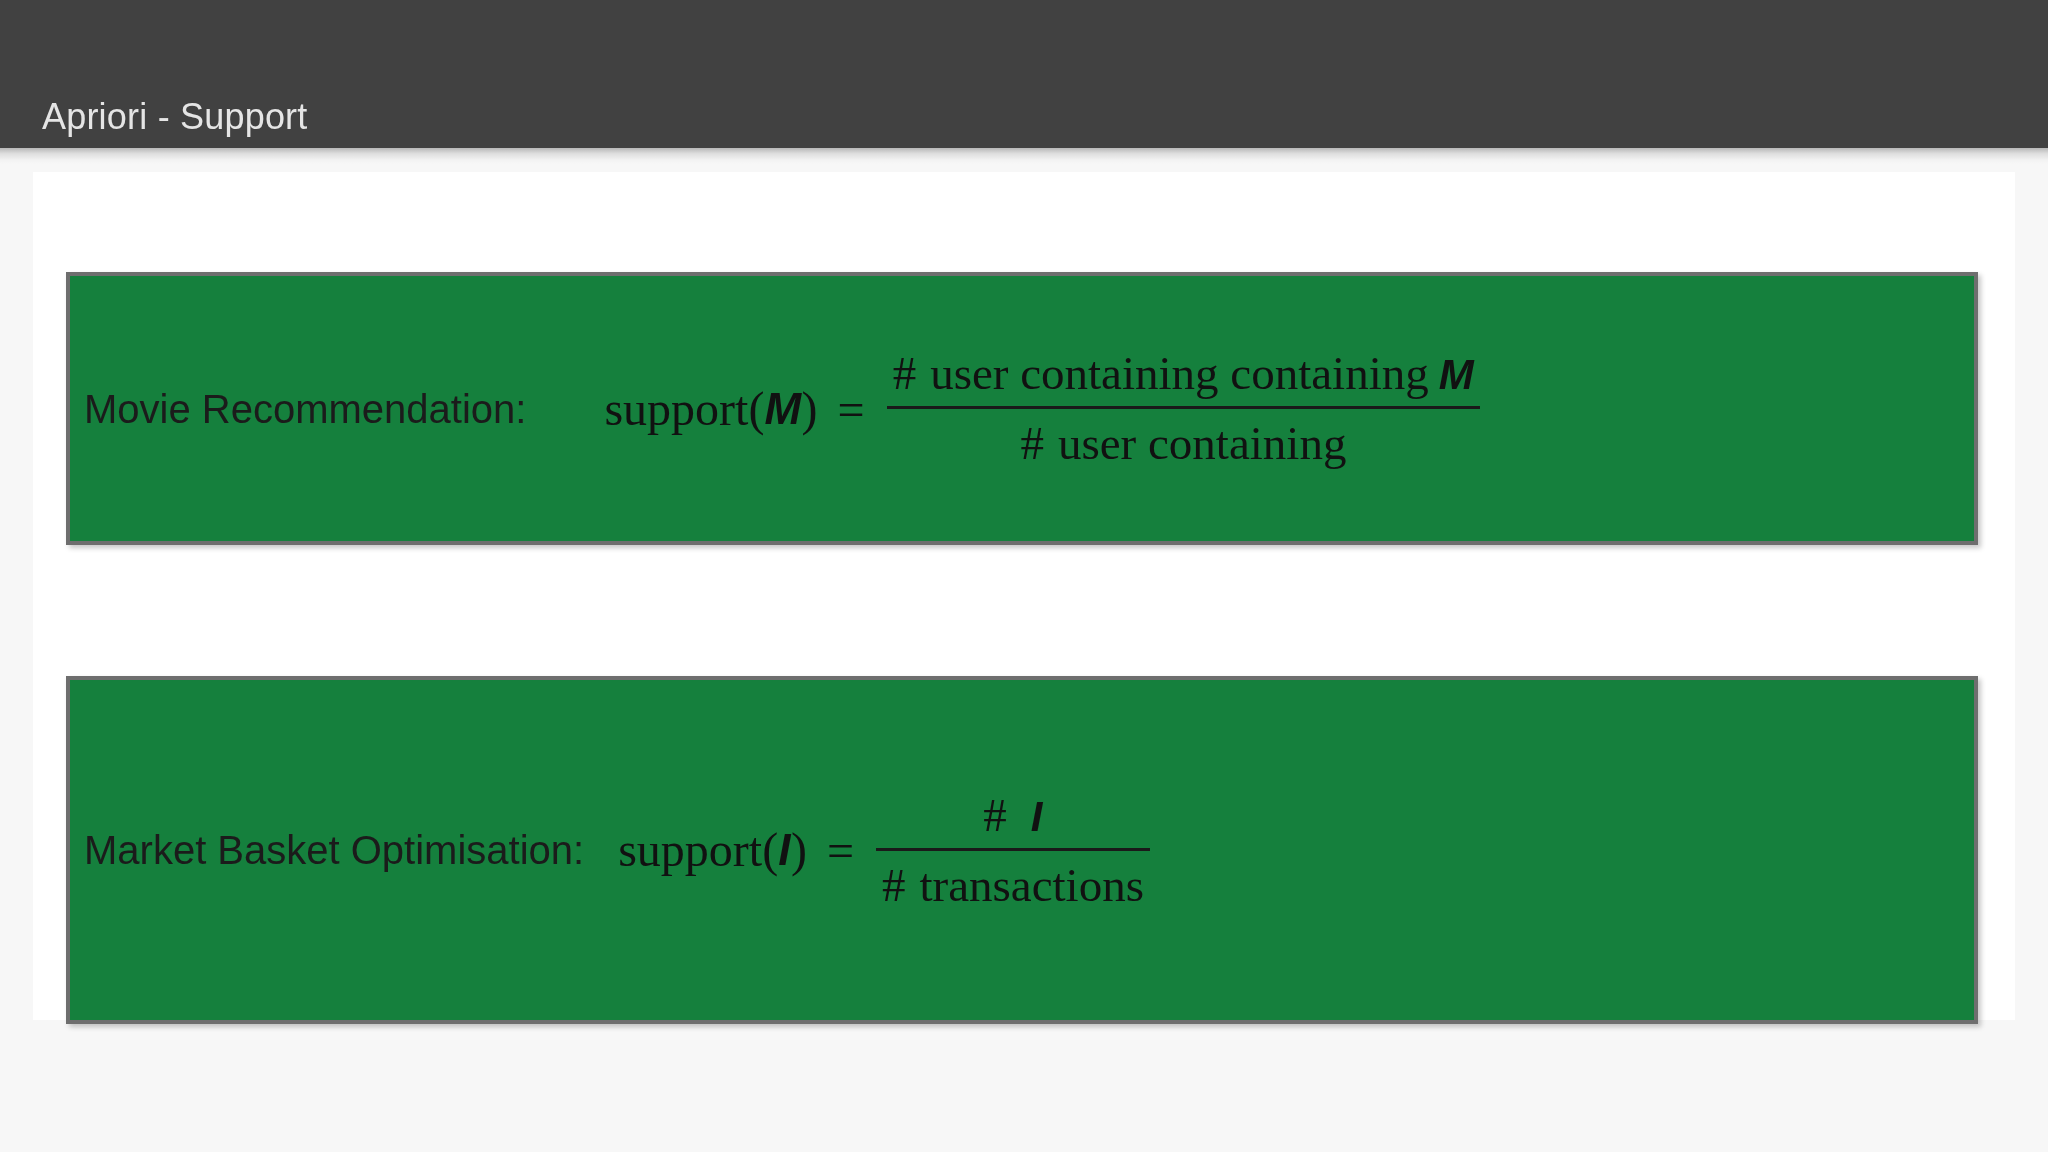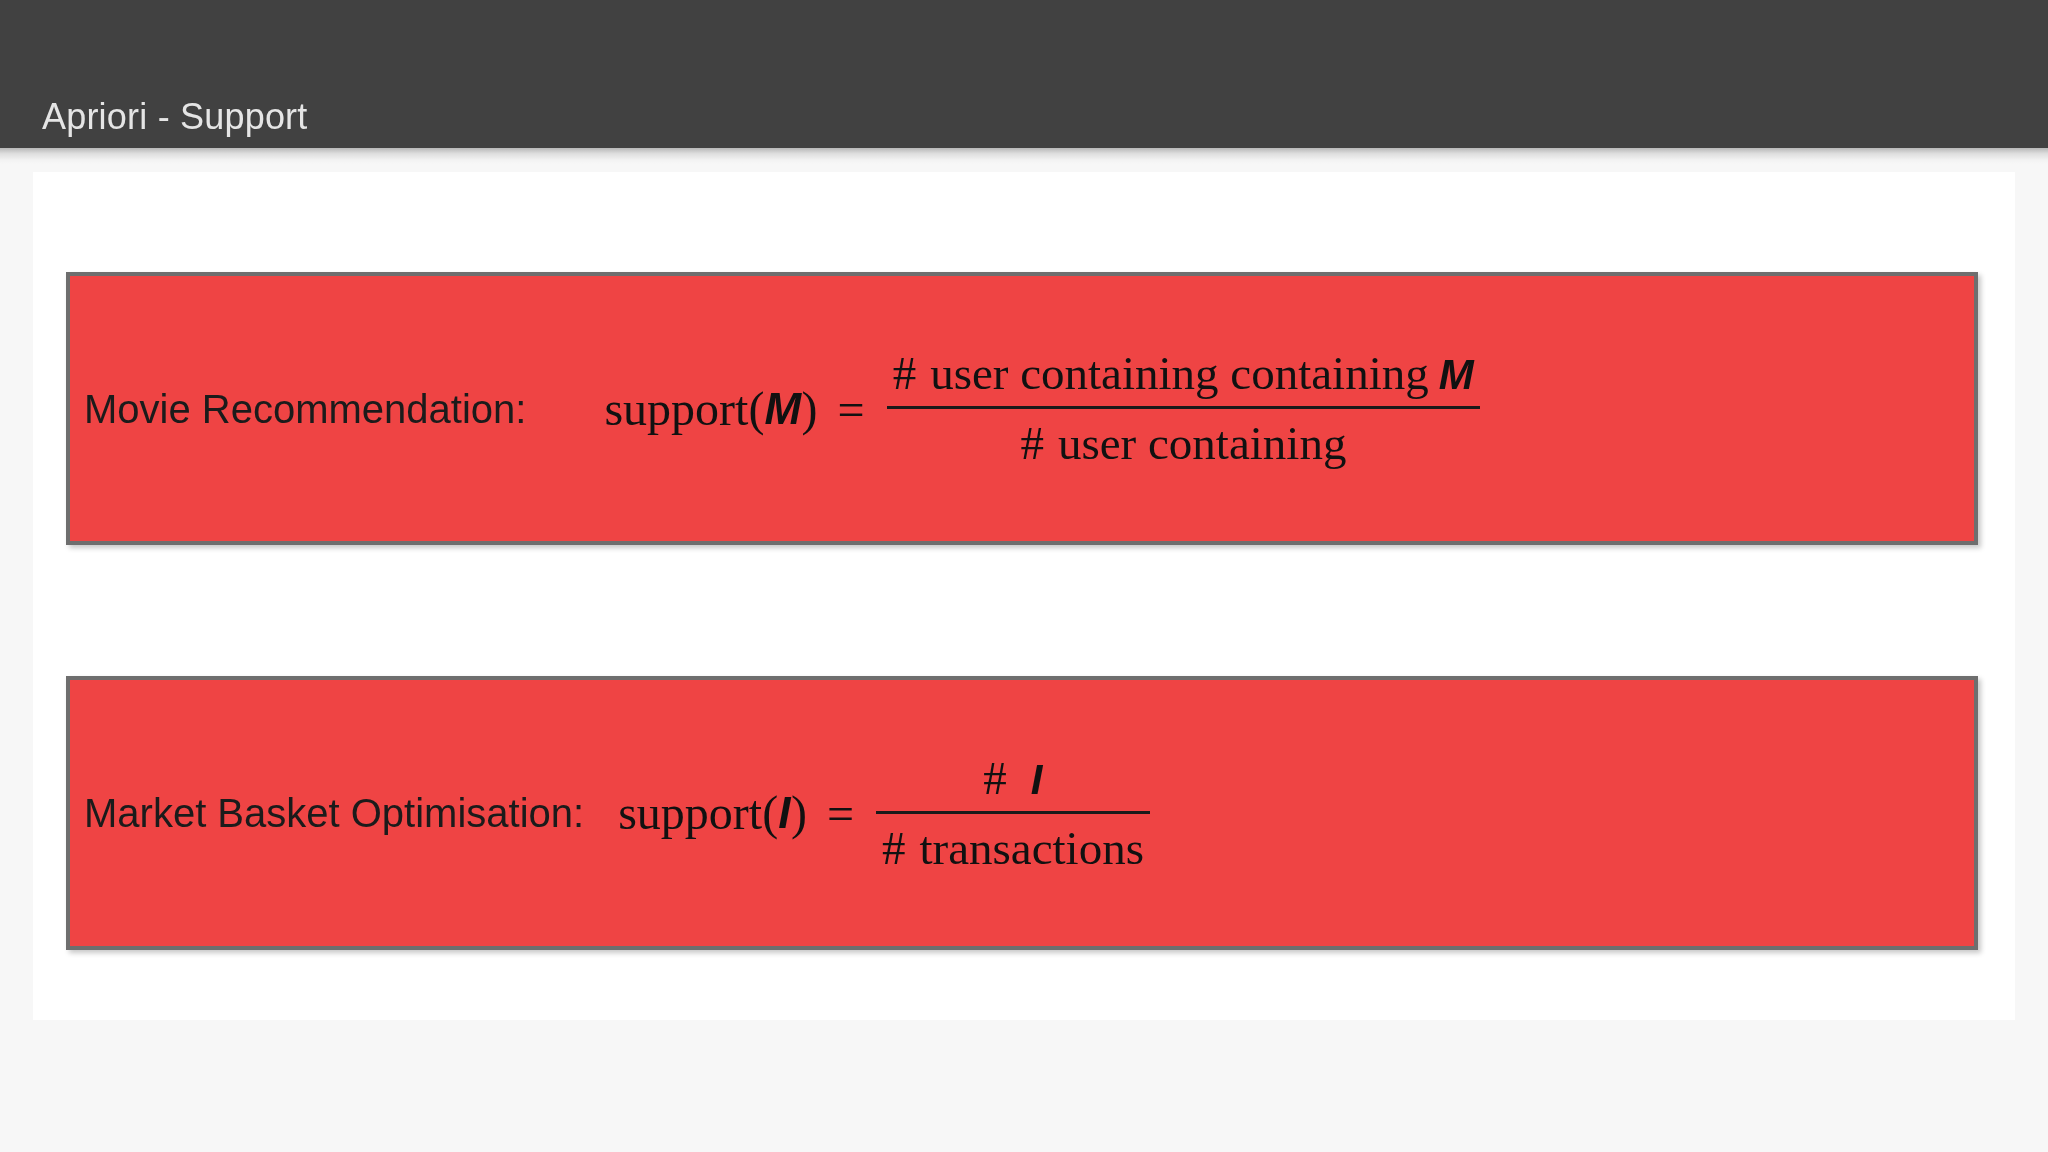--- a/index.html
+++ b/index.html
@@ -58,37 +58,37 @@
     top: 172px;
     width: 1982px;
     height: 848px;
     background: #ffffff;
   }
 
   
   .formula-card {
     position: absolute;
     box-sizing: border-box;
-    background: #ef4444;
+    background: #15803d;
     border: 4px solid #6e6e6e;
     box-shadow: 3px 3px 5px rgba(0,0,0,0.22);
     display: flex;
     align-items: center;
   }
   #card-movie {
     left: 33px;
     top: 100px;
     width: 1912px;
     height: 273px;
   }
   #card-market {
     left: 33px;
     top: 504px;
     width: 1912px;
-    height: 274px;
+    height: 348px;
   }
 
   .card-label {
     font-family: "Liberation Sans", sans-serif;
     font-size: 40px;
     line-height: 48px;
     color: #1b1b1b;
     white-space: nowrap;
     flex: none;
   }

